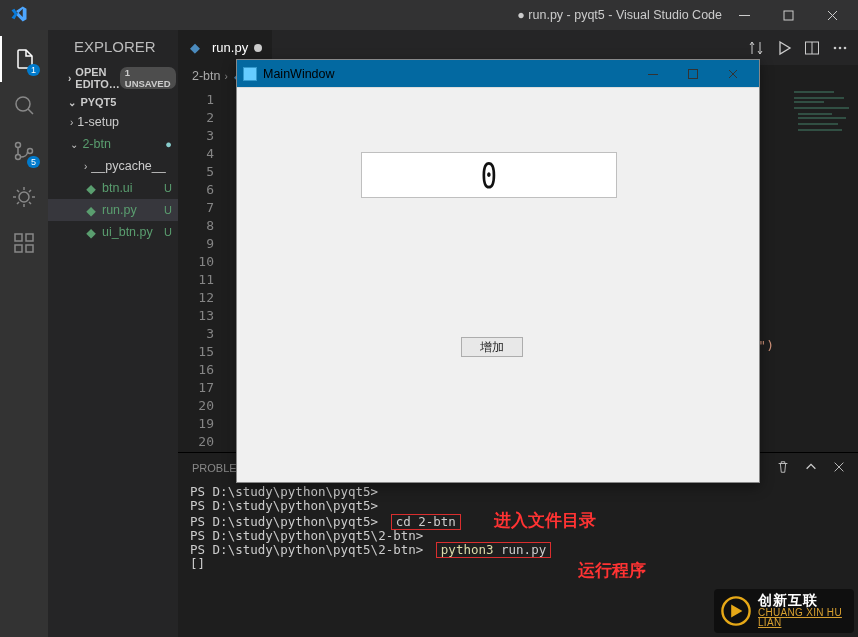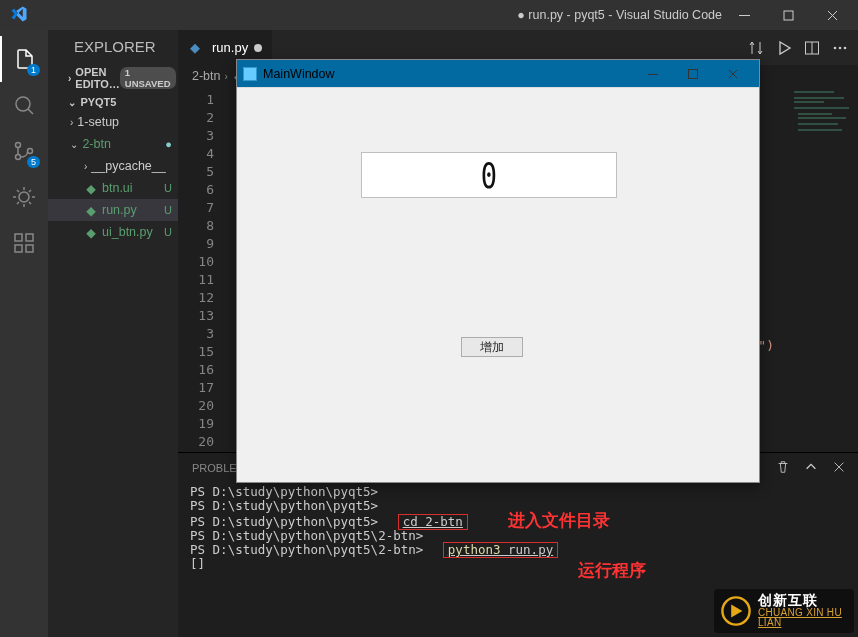--- a/index.html
+++ b/index.html
@@ -46,21 +46,21 @@
   .codesurface { flex: 1; position: relative; font-family: Consolas, monospace; font-size: 13px; line-height: 18px; padding-top: 4px; }
   .code-right-hint { position: absolute; right: 84px; top: 250px; color: #ce9178; }
   .minimap { position:absolute; right:0; top:0; width:70px; height:100%; opacity:0.35; }
   .minimap .blk{ position:absolute; background:#5a8; }
   .panel { height: 185px; background: #1e1e1e; border-top: 1px solid #000; display: flex; flex-direction: column; position: relative; }
   .panel-tab { height: 30px; display: flex; align-items: center; padding: 0 12px; gap: 16px; font-size: 11px; }
   .panel-tab .pt { color: #888; padding: 4px 2px; }
   .panel-tab .right { margin-left: auto; display:flex; gap:14px; color:#ccc; align-items:center; }
   .term { flex: 1; font-family: Consolas, monospace; font-size: 12.5px; padding: 2px 12px; color: #ccc; position: relative; line-height: 14px; }
   .term .line { white-space: pre; }
-  .term .cmd-box { border: 1.8px solid #d92e2e; padding: 0 4px; display:inline-block; margin: -1px 12px; text-decoration: underline; }
+  .term .cmd-box { border: 1.8px solid #d92e2e; padding: 0 4px; display:inline-block; margin: -1px 5px; }
   .term .y { color: #dcdcaa; }
   .term .ann { color: #f33; font-weight: 700; font-size: 17px; }
   .overlay-win { position: absolute; left: 236px; top: 59px; width: 524px; height: 424px; background: #f0f0f0; border: 1px solid #888; box-shadow: 0 4px 12px rgba(0,0,0,0.4); display:flex; flex-direction:column; }
   .ow-title { height: 28px; background: #0369a1; display: flex; align-items: center; padding: 0 6px; border-bottom: 1px solid #ddd; font-size: 12.5px; color:#000; }
   .ow-title .qt { width:14px; height:14px; background:#6cf; margin-right:6px; border:1px solid #39c; }
   .ow-title .ctrls { margin-left:auto; display:flex; }
   .ow-title .ctrls span { width:40px; height:26px; display:flex; align-items:center; justify-content:center; color:#333; }
   .ow-body { flex:1; background:#f0f0f0; position:relative; }
   .lcd { position:absolute; left:124px; top:64px; width:256px; height:46px; border:1px solid #bfbfbf; background:#fff; display:flex; align-items:center; justify-content:center; }
   .lcd .digit { font-family: monospace; font-size:36px; font-weight:400; transform: scaleX(0.75); color:#111; }

